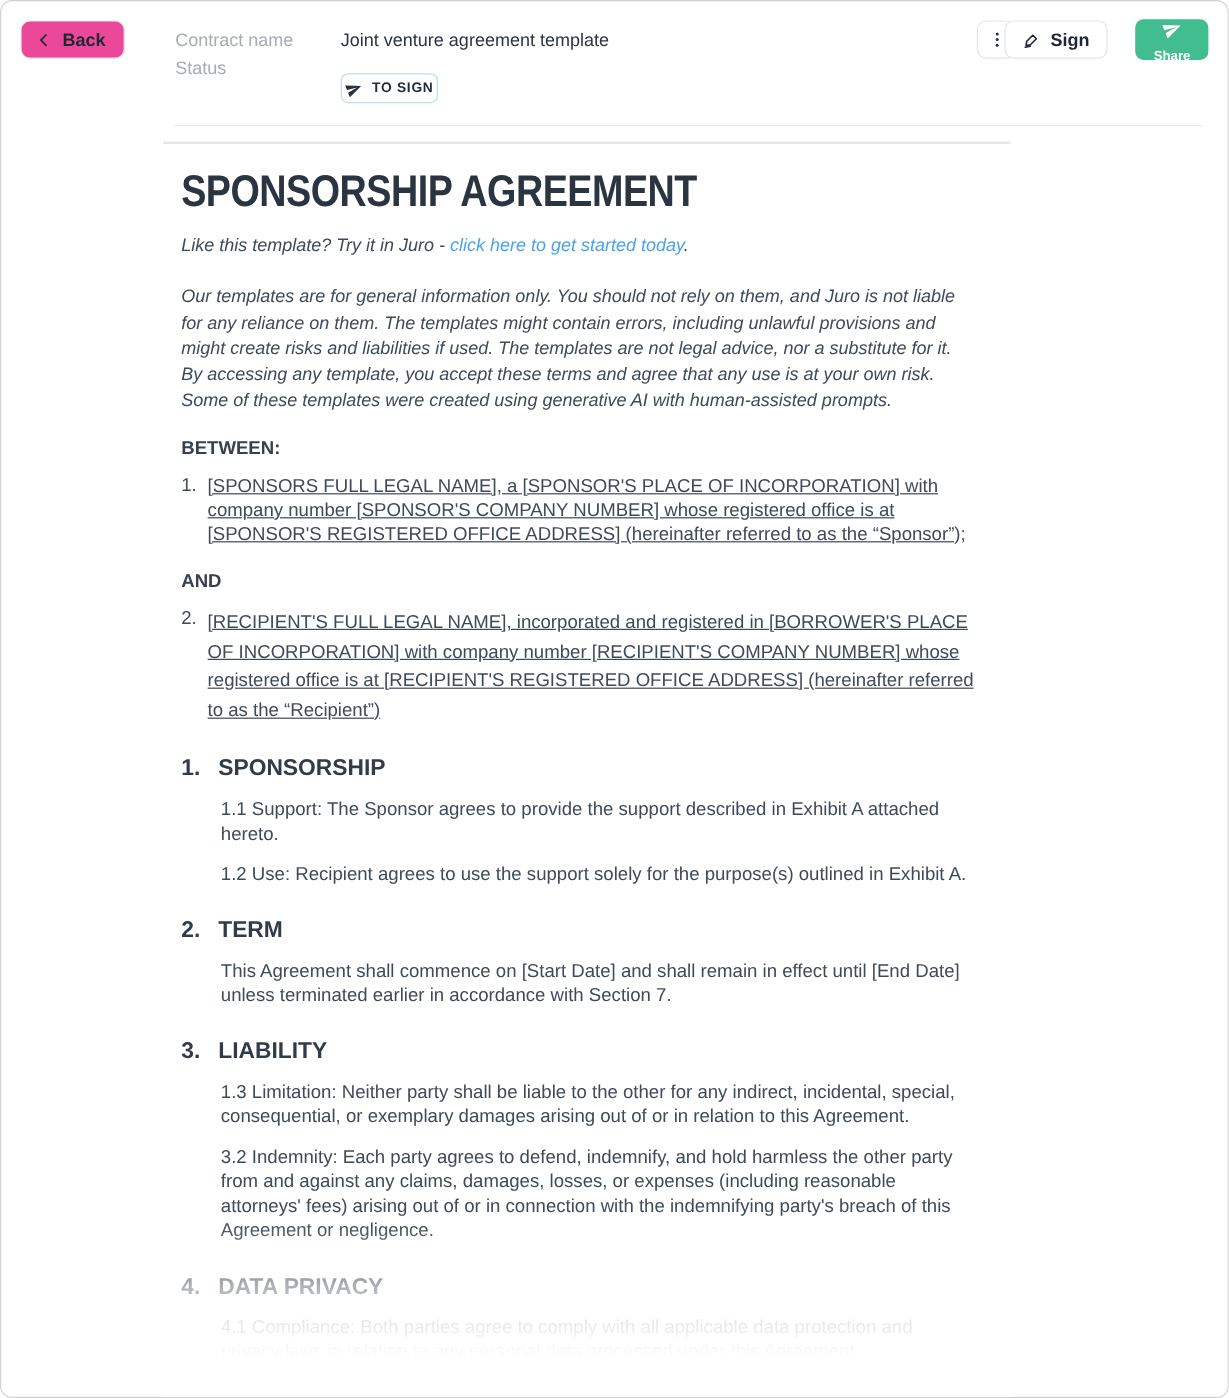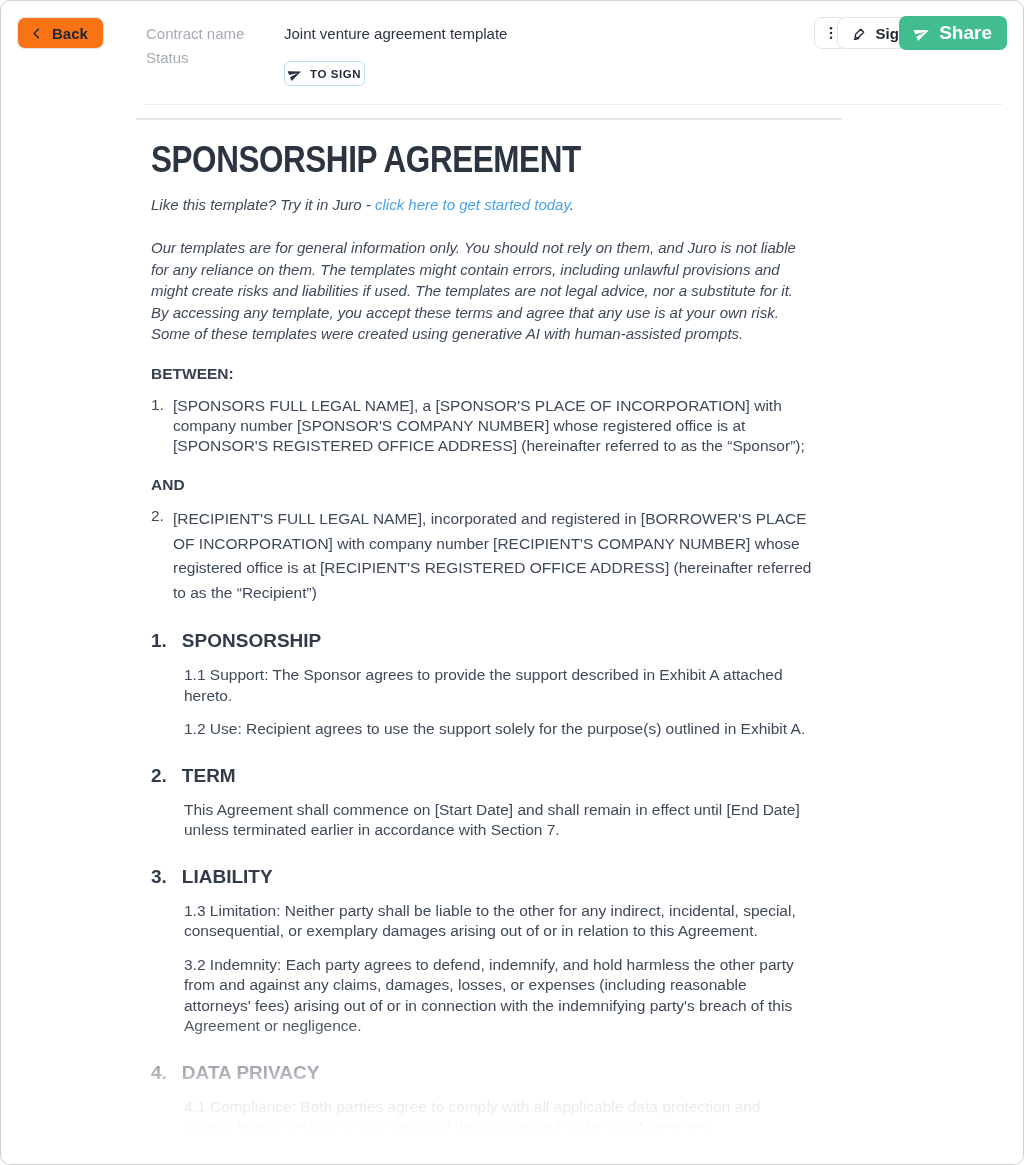--- a/index.html
+++ b/index.html
@@ -12,21 +12,21 @@
   .window {
     position: relative; width: 1024px; height: 1165px;
     background: #fff; border: 1px solid #d2d2d2; border-radius: 10px;
     overflow: hidden;
   }
 
   
   .back-btn {
     position: absolute; left: 16px; top: 16px; height: 32px;
     display: inline-flex; align-items: center; gap: 9px;
-    padding: 0 15px 0 12px; background: #f97316;
+    padding: 0 15px 0 12px; background: #ec4899;
     border: 1px solid #e3e5e9; border-radius: 8px;
     font-size: 15px; font-weight: bold; color: #1e2633; cursor: pointer;
   }
   .meta-label { position: absolute; left: 145px; font-size: 15px; color: #a7acb4; }
   .meta-value { position: absolute; left: 283px; font-size: 15px; color: #2c3440; text-align: right; }
   .lbl-row1 { top: 24px; } .val-row1 { top: 24px; }
   .lbl-row2 { top: 48px; }
   .status-badge {
     position: absolute; left: 283px; top: 60px; height: 25px;
     display: inline-flex; align-items: center; gap: 8px;
@@ -45,22 +45,23 @@
   .sign-btn {
     position: absolute; right: 100px; top: 16px; height: 32px;
     display: inline-flex; align-items: center; gap: 8px; padding: 0 14px;
     background: #fff; border: 1px solid #e3e5e9; border-radius: 8px;
     font-size: 15px; font-weight: bold; color: #1e2633; cursor: pointer;
   }
   .share-btn {
     position: absolute; right: 16px; top: 15px; height: 34px;
     display: inline-flex; align-items: center; gap: 9px; padding: 0 15px;
     border: none; border-radius: 7px;
-    font-size: 19px; font-weight: bold; color: #fff; cursor: pointer;
+    font-size: 11px; font-weight: bold; color: #fff; cursor: pointer;
     font-family: "Liberation Sans", sans-serif;
+    flex-direction: column;
   }
   .topbar-divider {
     position: absolute; top: 103px; left: 143px; width: 858px; height: 1px;
     background: #ececec;
   }
 
   
   .page {
     position: absolute; top: 117px; left: 135px; width: 706px; height: 1046px;
     background: #fff; border-top: 2px solid #e6e6e6;
@@ -75,21 +76,21 @@
   .tagline a { font-style: italic; text-decoration: none; }
   .disclaimer {
     margin-top: 24px; font-style: italic; font-size: 15px;
     line-height: 21.6px; color: #3f4a59;
   }
   .made-line { margin-top: 22px; font-size: 15.5px; }
   .made-line .b { font-weight: bold; }
   .inline-head { margin-top: 20px; font-size: 15.5px; font-weight: bold; color: #36404f; }
   .party-item { display: flex; margin-top: 13px; font-size: 15.5px; }
   .party-item .num { width: 22px; flex: none; }
-  .party-item .txt { flex: 1; line-height: 20px; }
+  .party-item .txt { flex: 1; line-height: 20px; text-decoration: underline; }
   .party-item.wide .txt { line-height: 24.6px; }
   .section { margin-top: 25px; }
   .sec-head {
     display: flex; gap: 15px; font-size: 19px; font-weight: bold;
     color: #313b4a; align-items: baseline;
   }
   .sec-paras { margin-left: 33px; }
   .sec-para { margin-top: 13px; font-size: 15.5px; line-height: 20.5px; }
   .fade-overlay {
     position: absolute; left: 0; right: 0; bottom: 0; height: 145px;

